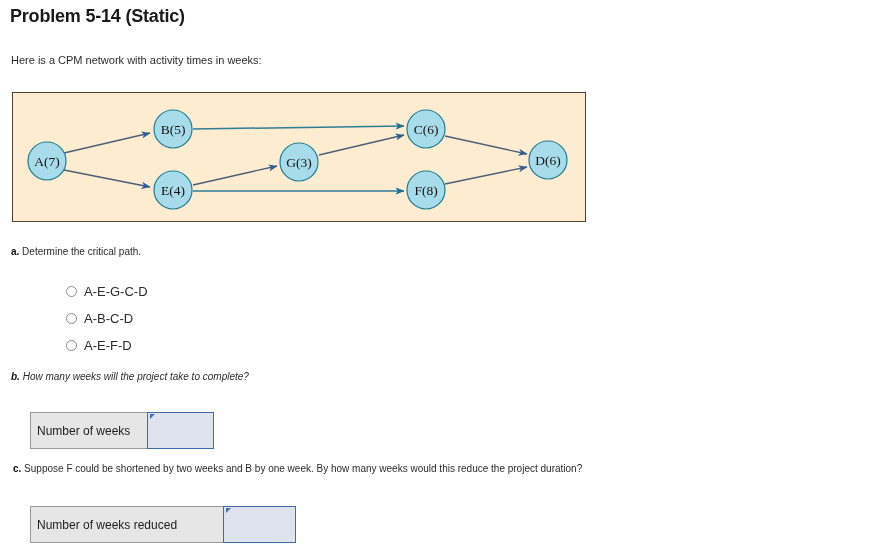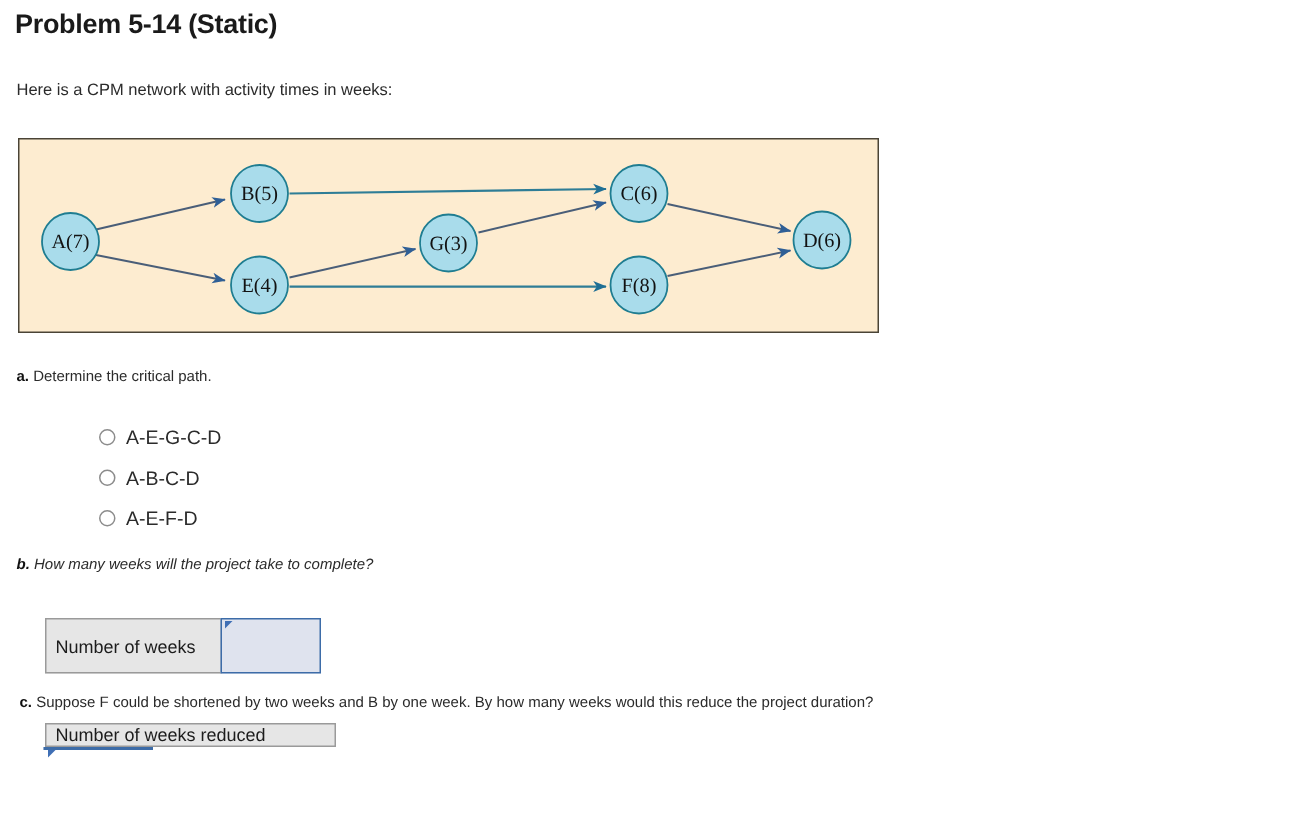--- a/index.html
+++ b/index.html
@@ -151,21 +151,21 @@
     width: 0;
     height: 0;
     border-left: 5px solid #3f6fb5;
     border-bottom: 5px solid transparent;
   }
 
   #answer-group-b { left: 30px; top: 412px; }
   #answer-group-b .answer-label { width: 118px; }
   #answer-group-b .answer-input { width: 67px; }
 
-  #answer-group-c { left: 30px; top: 482px; flex-direction: column; }
+  #answer-group-c { left: 30px; top: 506px; }
   #answer-group-c .answer-label { width: 194px; }
   #answer-group-c .answer-input { width: 73px; }
 </style>
 </head>
 <body>
 
 <div id="page-title">Problem 5-14 (Static)</div>
 
 <div id="intro-text">Here is a CPM network with activity times in weeks:</div>
 

